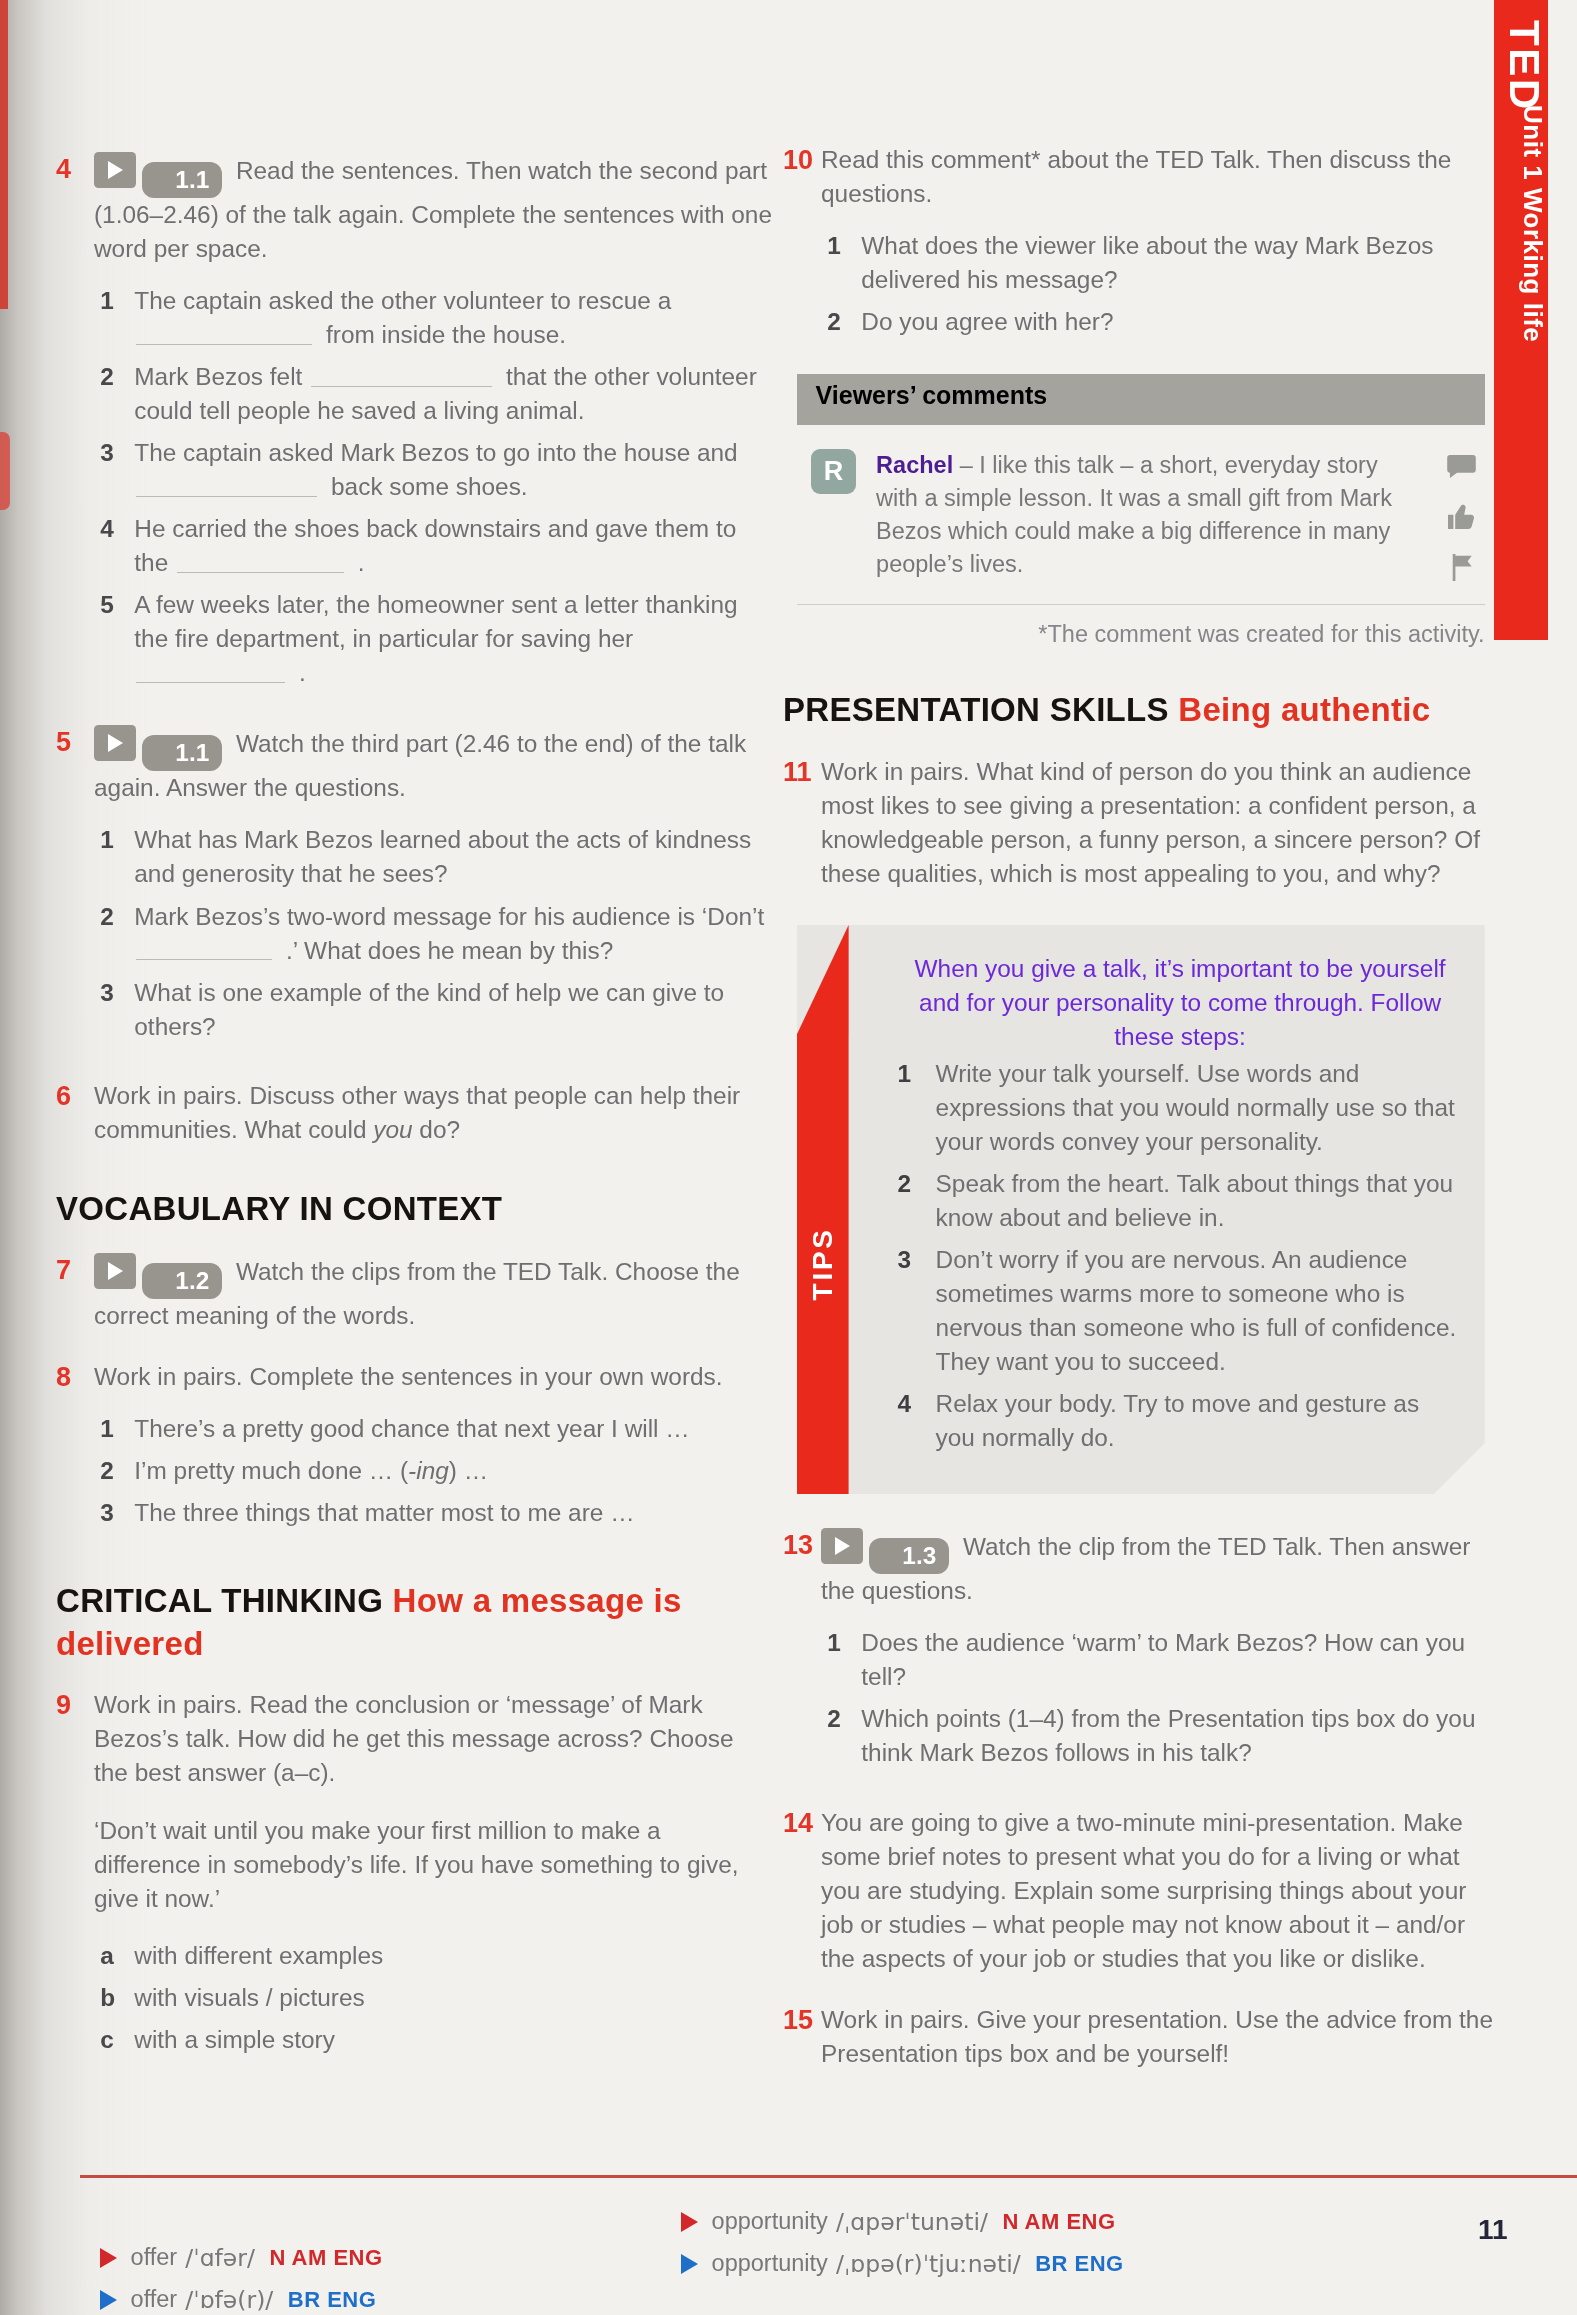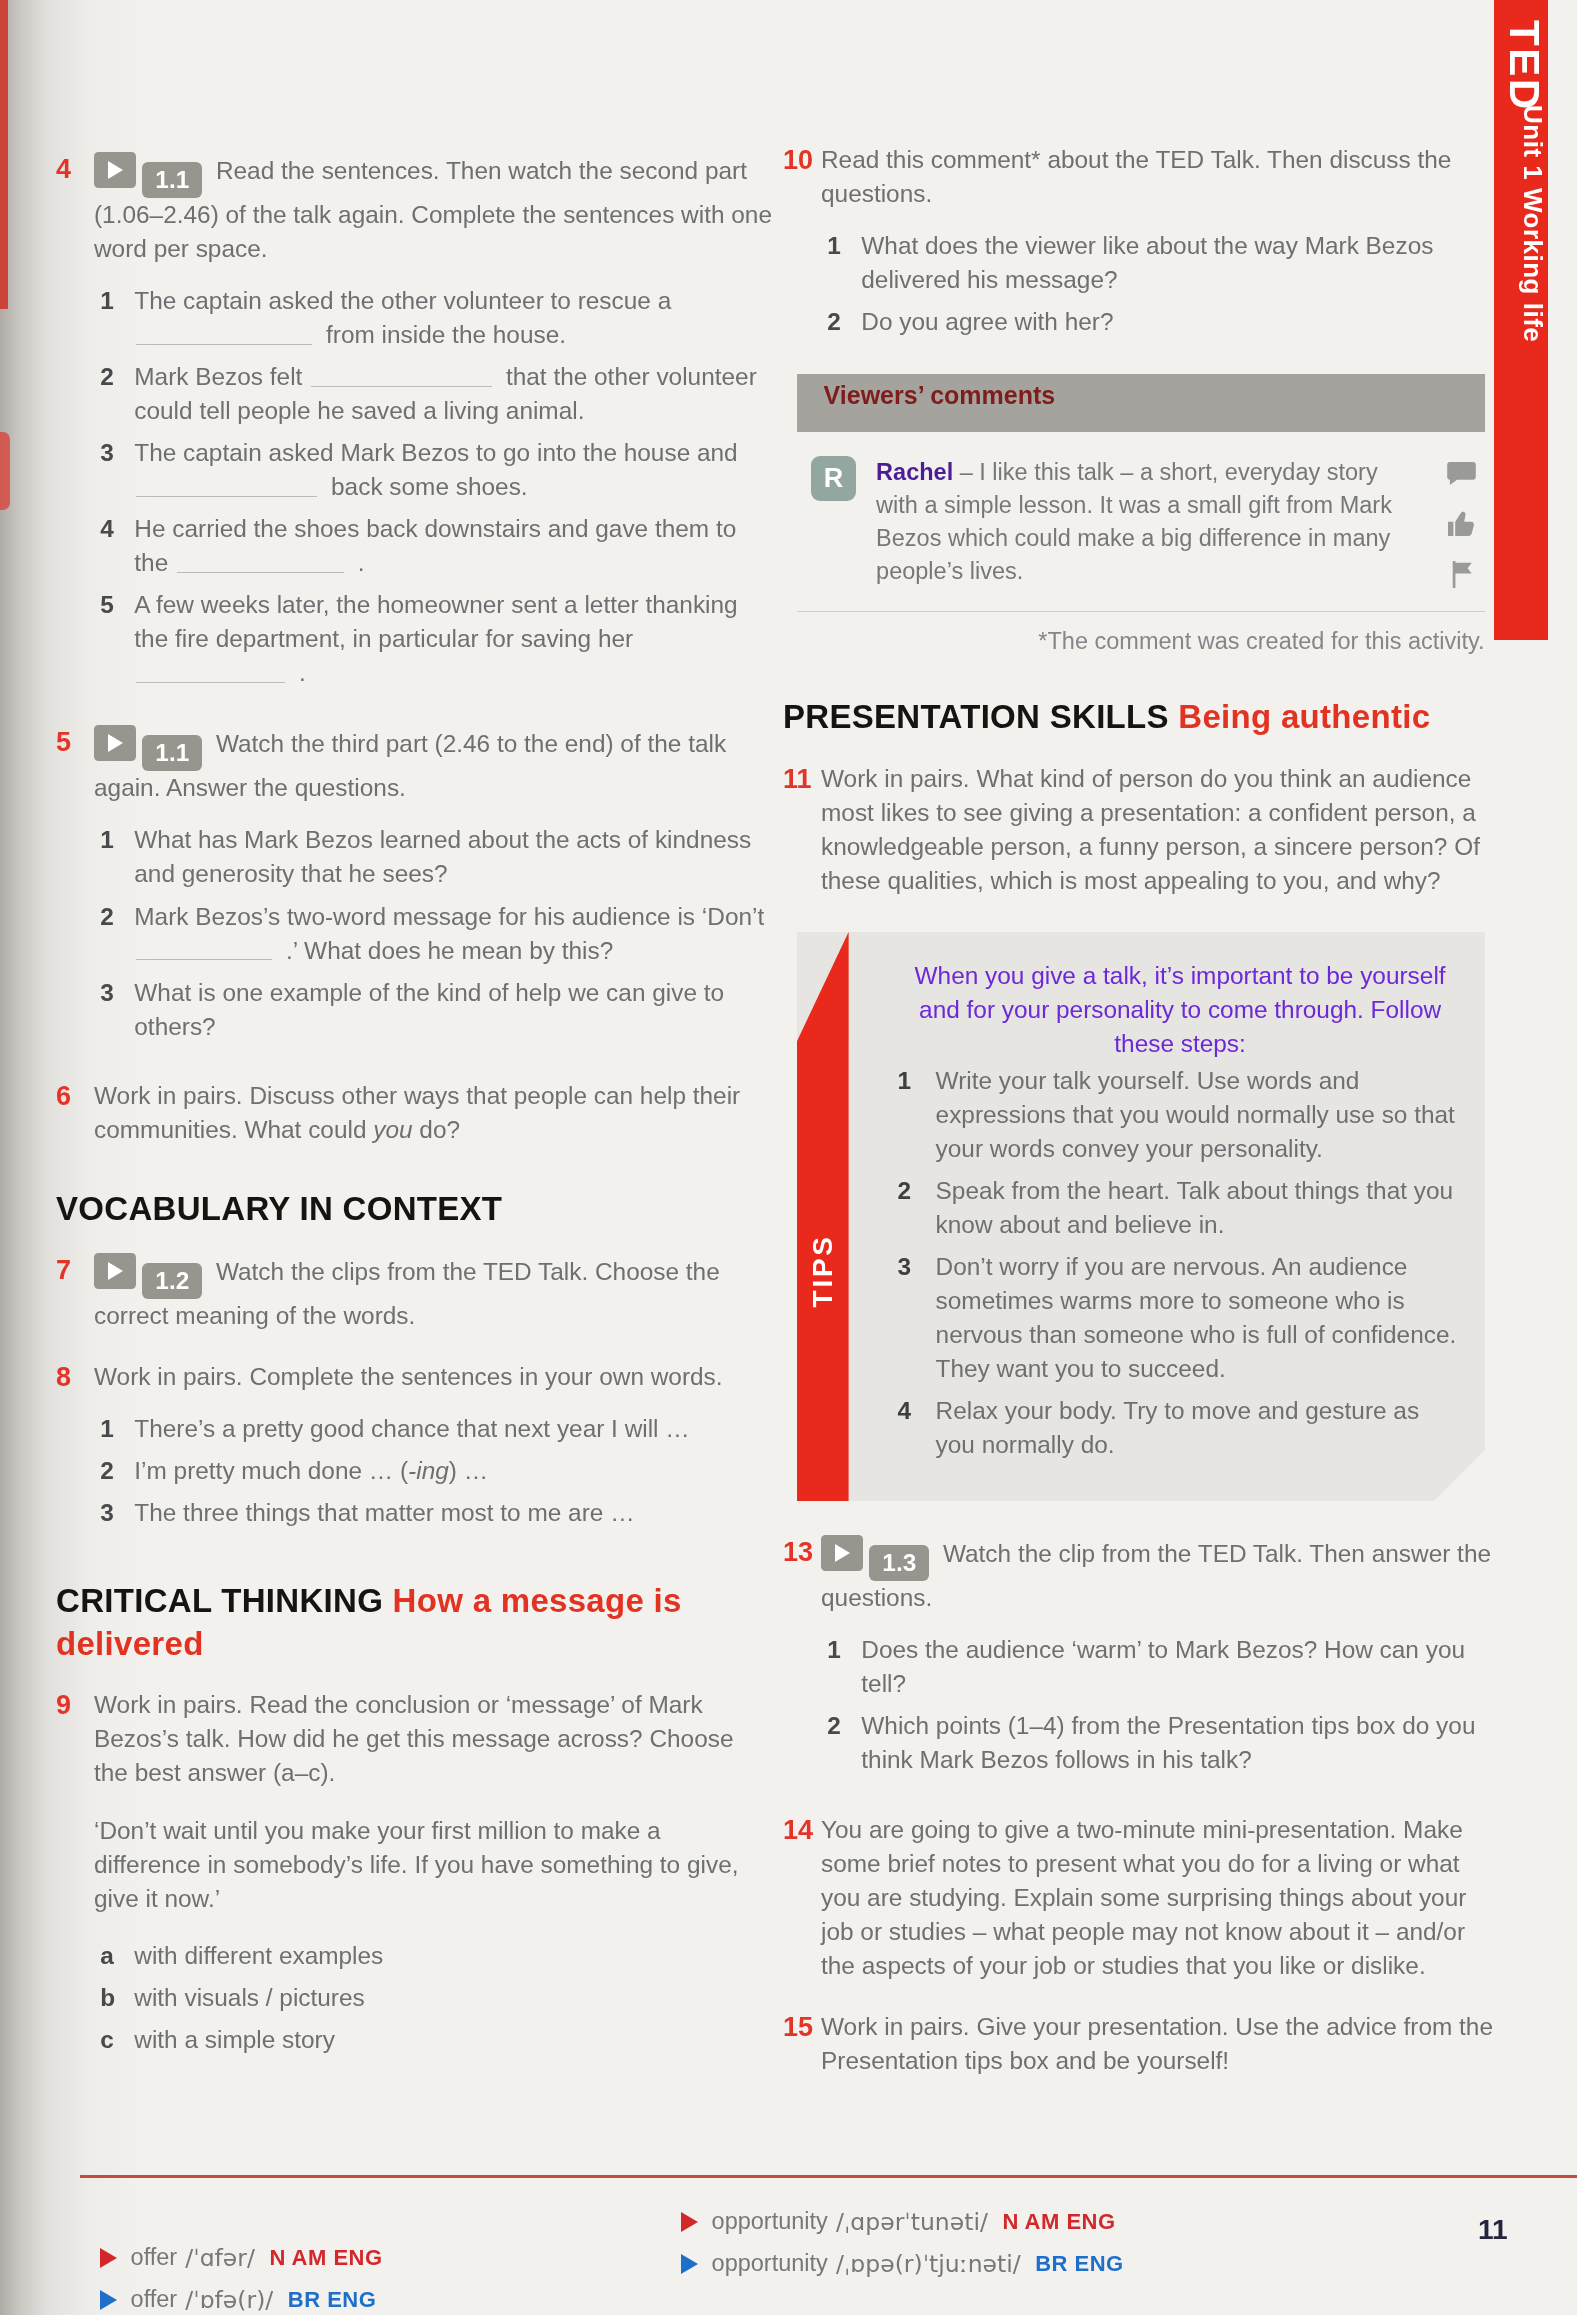--- a/index.html
+++ b/index.html
@@ -18,37 +18,37 @@
   #col-right{left:783px;top:143px;width:715px;}
 
   .ex{display:flex;margin-bottom:27px;}
   .ex-num{flex:0 0 38px;color:#e43427;font-weight:bold;font-size:27px;line-height:34px;}
   .ex-body{flex:1;font-size:24.4px;line-height:34px;color:#6f6f72;}
   .ex-head{margin:0;}
   .play-btn{display:inline-block;width:42px;height:36px;background:#98948e;border-radius:4.5px;
         position:relative;vertical-align:-9px;margin-right:6.3px;}
   .play-btn::after{content:"";position:absolute;left:13.6px;top:9px;width:0;height:0;
         border-left:15.4px solid #fff;border-top:9px solid transparent;border-bottom:9px solid transparent;}
-  .badge{display:inline-block;min-width:60px;height:36px;background:#98948e;border-radius:6px;color:#fff;
-        font-weight:bold;font-size:24.4px;line-height:36px;text-align:center;vertical-align:-9px;margin-right:13.6px;}
+  .badge{display:inline-block;min-width:60px;height:36px;background:#98948e;border-radius:12px;color:#fff;
+        font-weight:bold;font-size:24.4px;line-height:36px;text-align:center;vertical-align:-9px;margin-right:13.6px;padding-left:20px;}
   .subs{margin-top:18px;}
   .sub{display:flex;margin-bottom:8.1px;}
   .sub-num{flex:0 0 34px;padding-left:6.3px;font-weight:bold;color:#49494c;font-size:24.4px;line-height:34px;}
   .sub-body{flex:1;font-size:24.4px;line-height:34px;color:#6f6f72;}
   .blank{display:inline-block;height:25px;border-bottom:1.8px solid #bcbab6;margin:0 7.2px -1.8px 1.8px;}
   .it{font-style:italic;}
   .b{font-weight:bold;color:#4c1d95;}
   .quote{margin:23.5px 0 23.5px 0;}
 
   .section-head{font-size:33px;line-height:43px;font-weight:800;color:#161310;margin:40px 0 23.5px 0;letter-spacing:0.3px;}
   .section-head .red{color:#e23322;font-weight:700;}
 
   
   .vc-box{margin:9px 0 0 13.6px;width:688px;}
-  .vc-header{height:58px;background:#a5a39e;color:#7f1d1d;font-weight:bold;font-size:25px;line-height:43px;padding-left:27px;}
+  .vc-header{height:51px;background:#a5a39e;color:#000000;font-weight:bold;font-size:25px;line-height:43px;padding-left:19px;}
   .vc-body{display:flex;padding:23.5px 0 23.5px 14.5px;border-bottom:1.8px solid #cfcdc9;position:relative;}
   .vc-avatar{flex:0 0 45px;height:45px;background:#92a79f;border-radius:9px;color:#fff;font-weight:bold;
         font-size:27px;text-align:center;line-height:45px;margin-right:20px;}
   .vc-text{flex:1;font-size:23.5px;line-height:33px;color:#77777a;padding-right:83px;}
   .vc-icons{position:absolute;right:7.2px;top:29px;display:flex;flex-direction:column;gap:23.5px;align-items:center;}
   .vc-icons svg{display:block;}
   .vc-note{text-align:right;font-size:23.5px;color:#85858a;margin-top:16.3px;}
 
   
   .tips{position:relative;margin:34px 0 34px 13.6px;width:688px;background:#e6e5e1;box-sizing:border-box;

